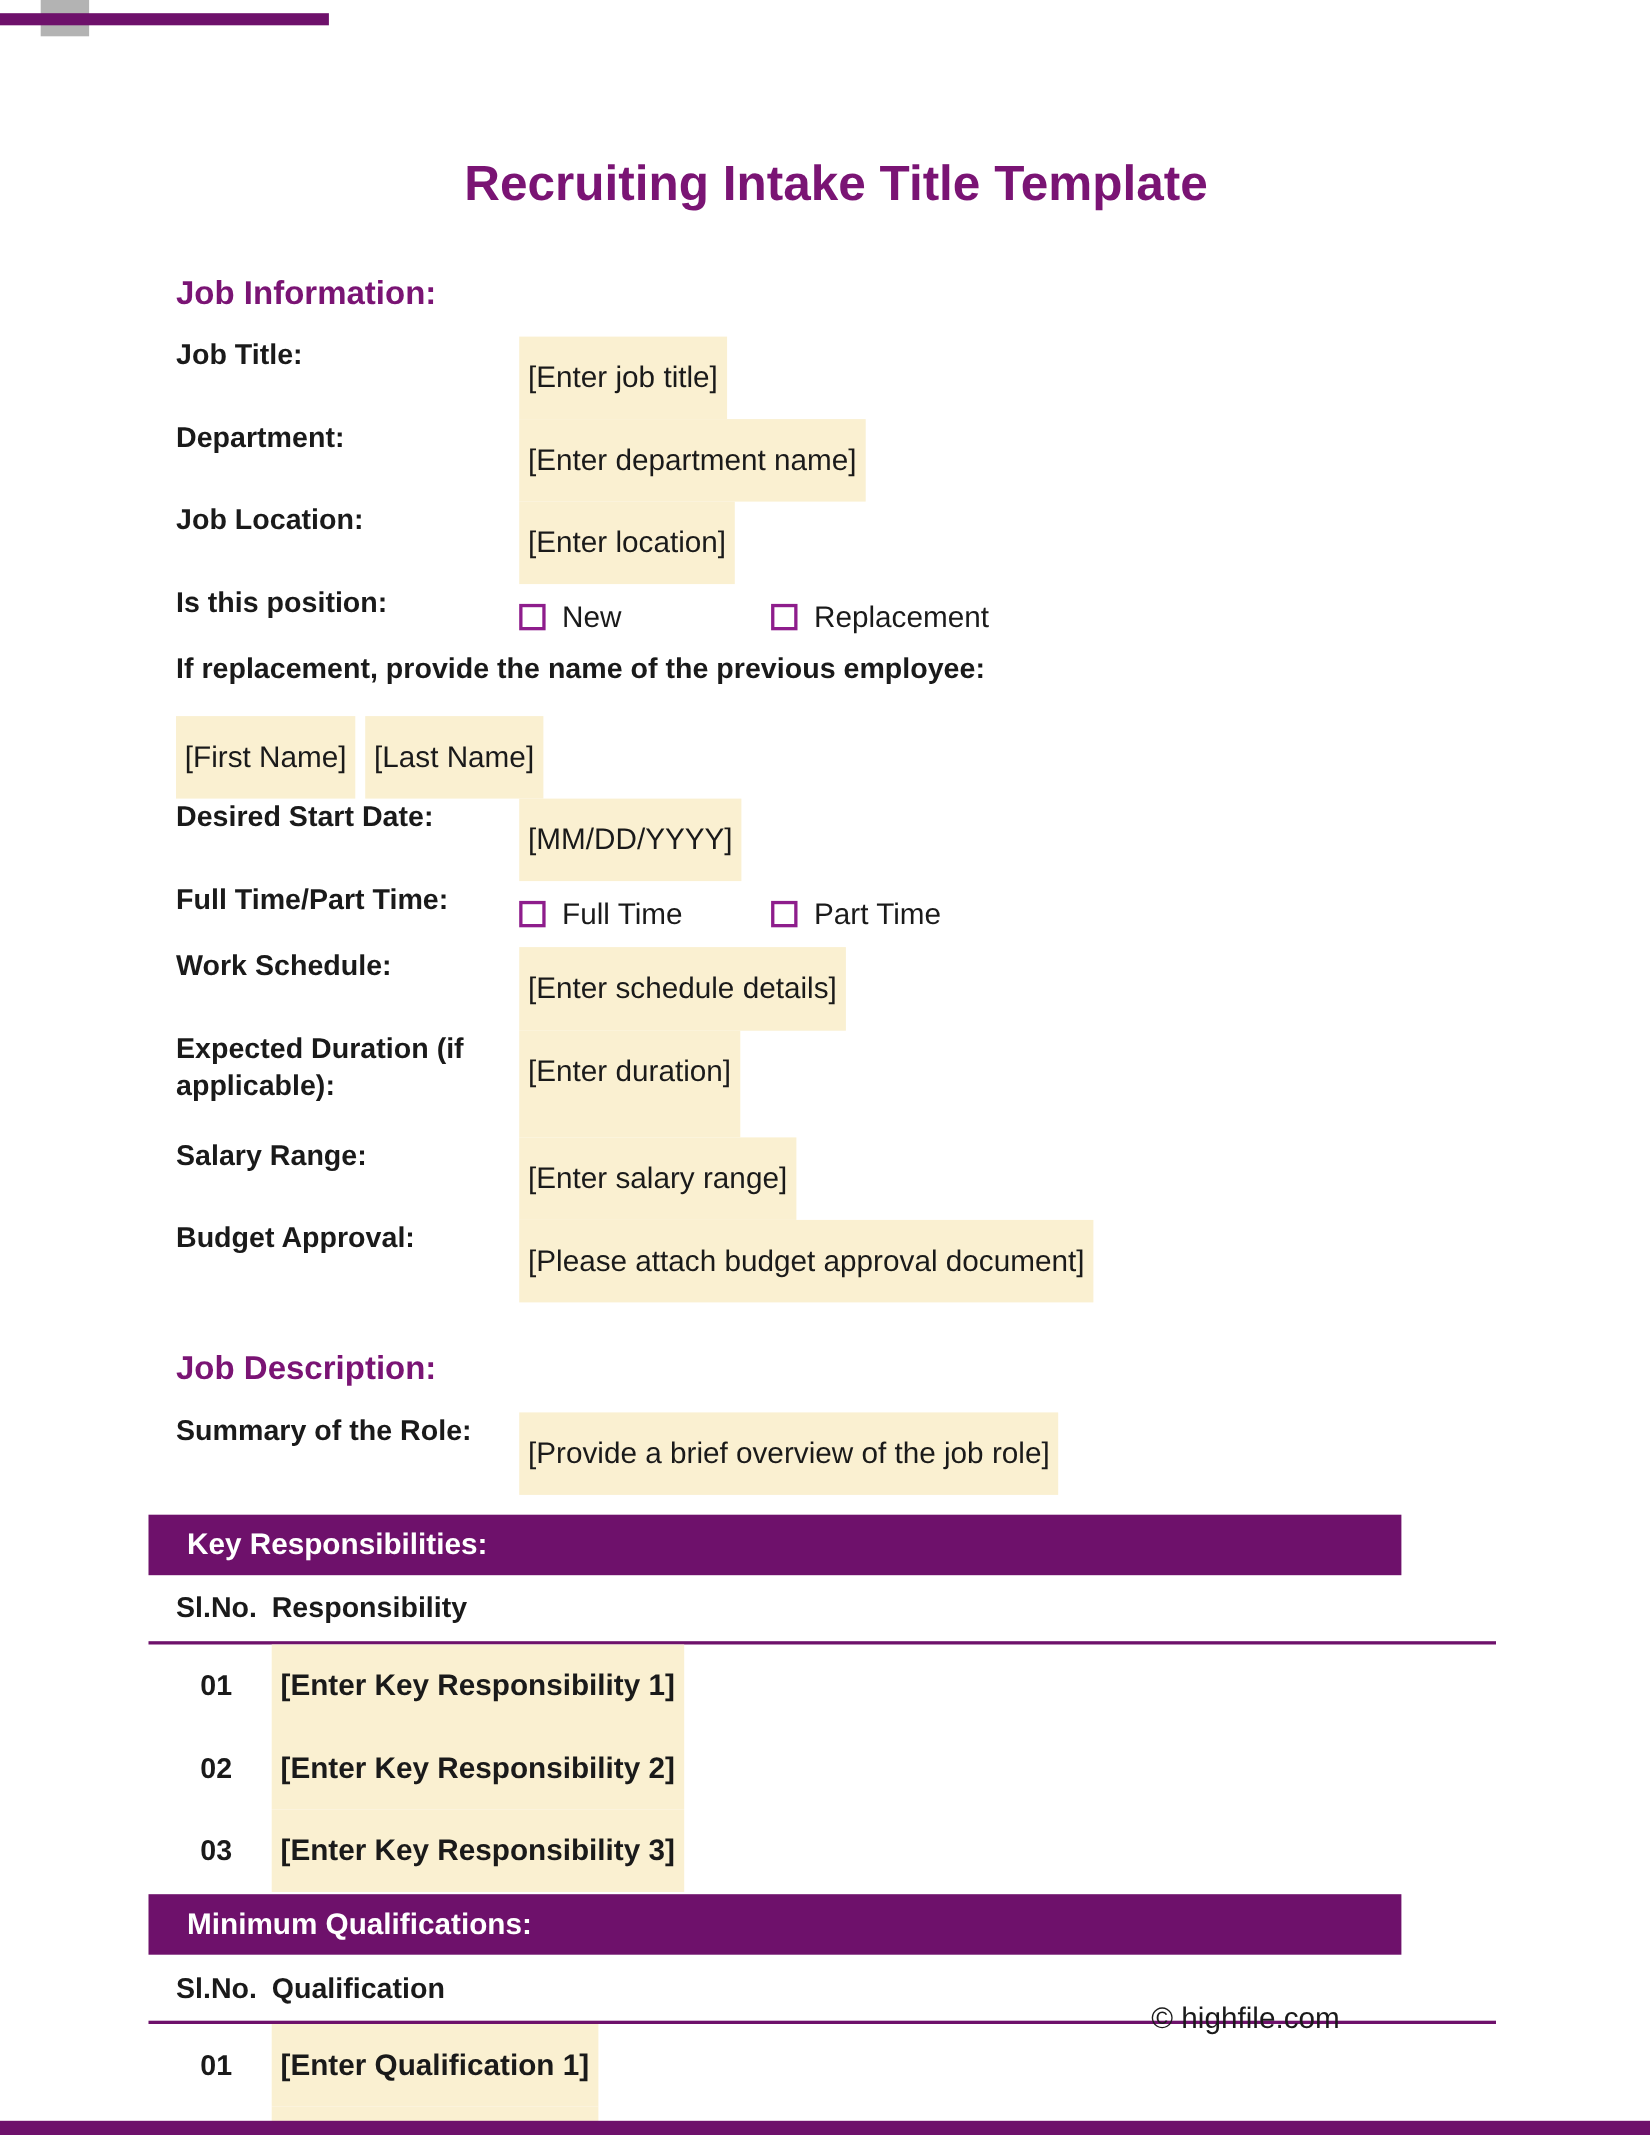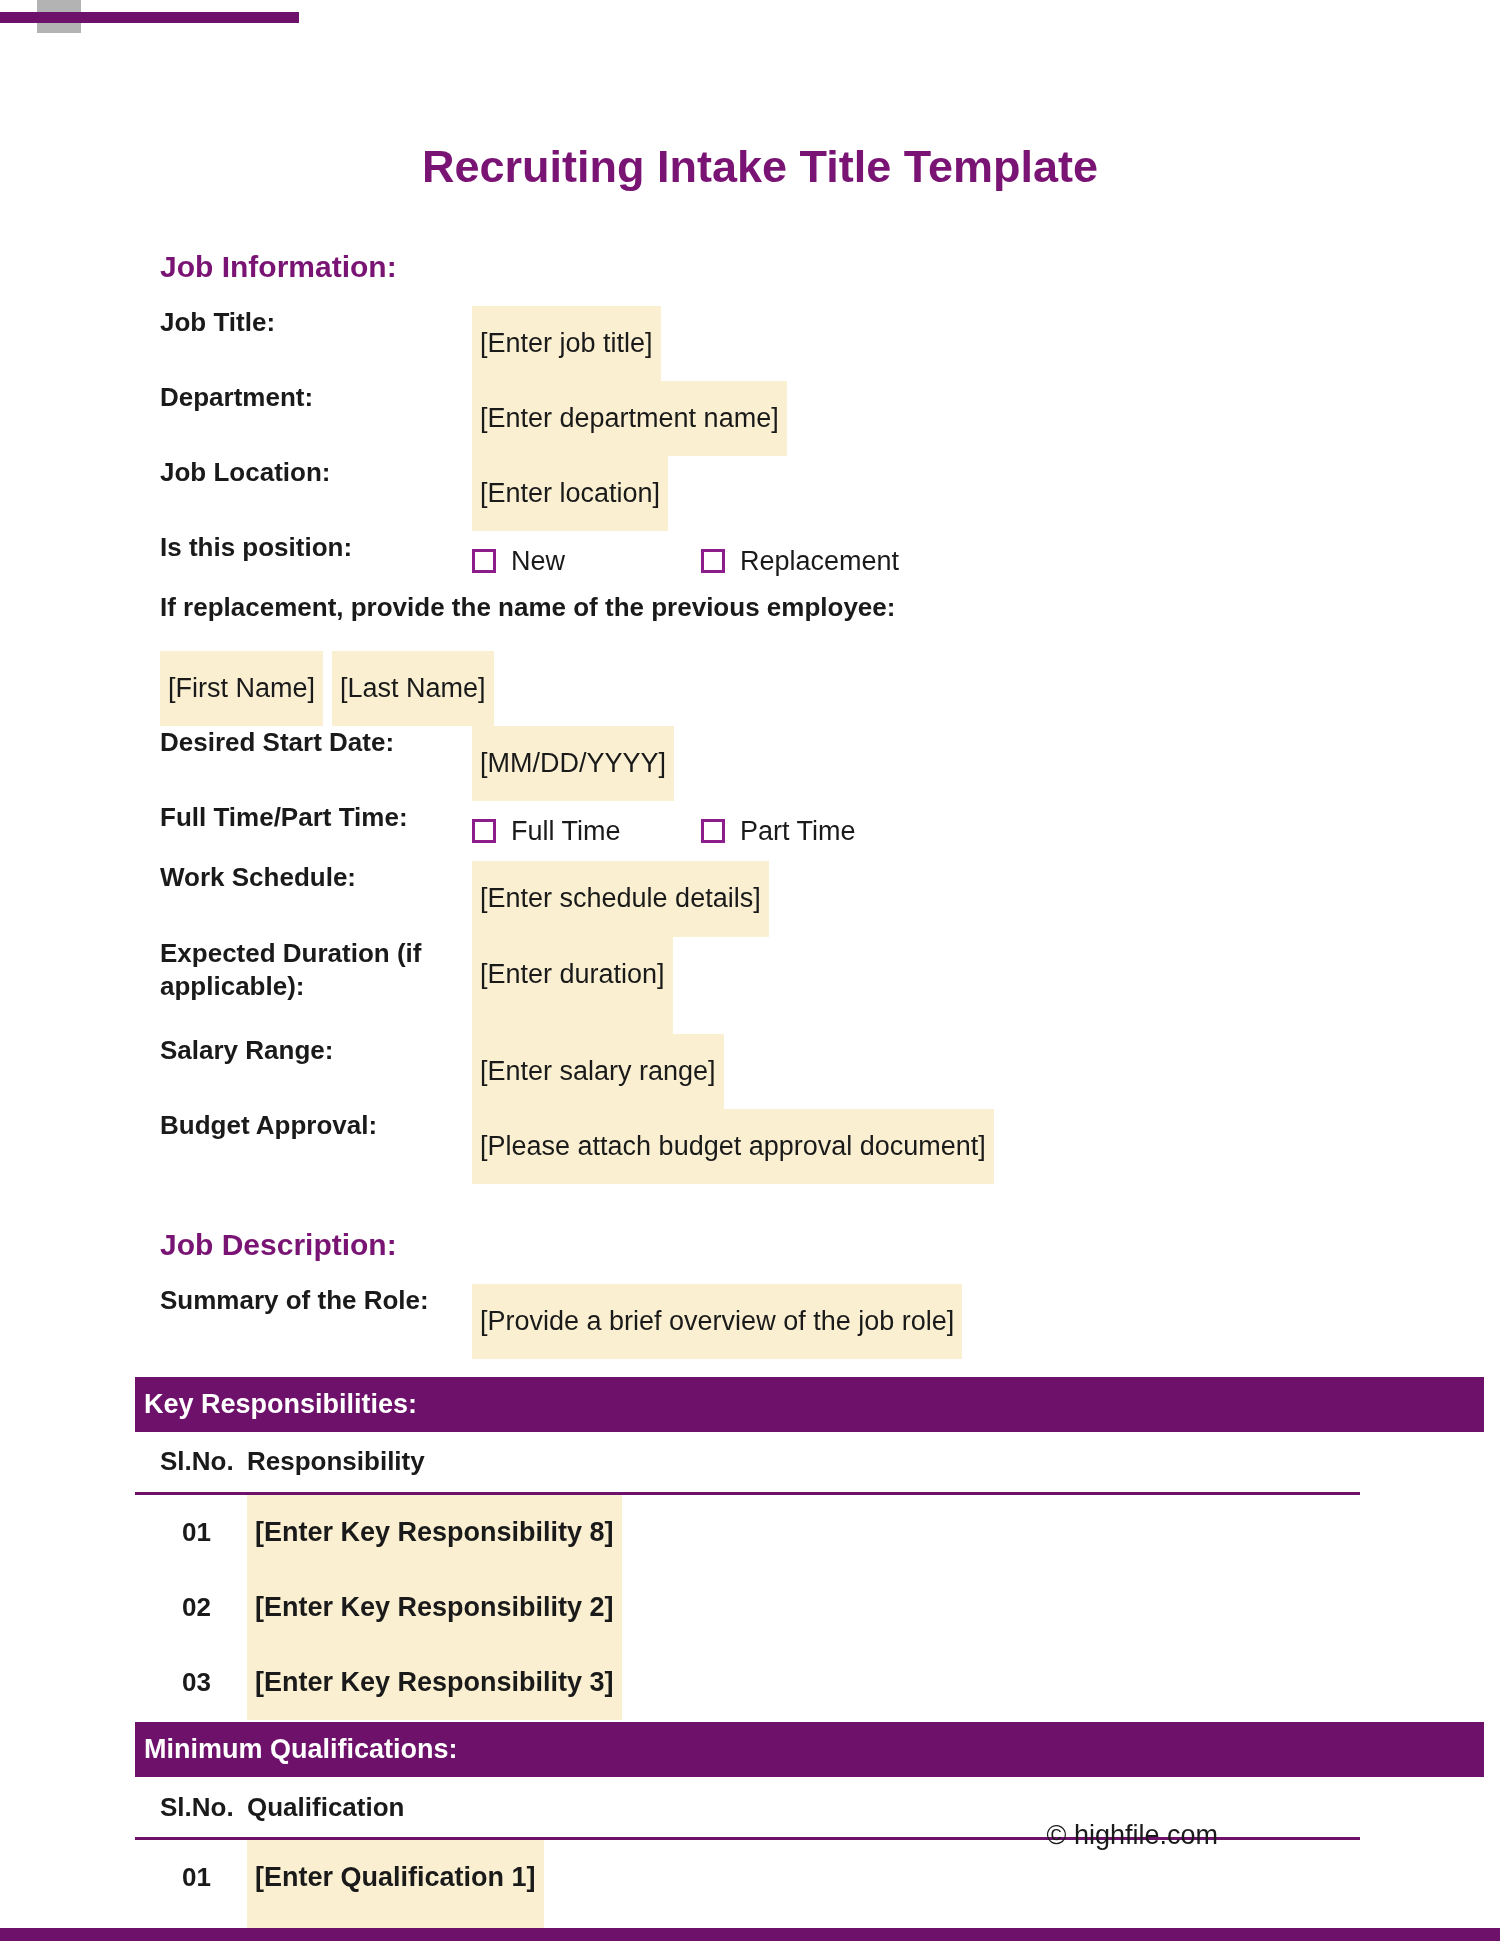--- a/index.html
+++ b/index.html
@@ -69,28 +69,28 @@
     background:#fff;
     margin-right:15px;
     flex:0 0 auto;
     cursor:pointer;
   }
   .opt-label{font-size:27px;}
 
   
   .banner{
     margin-left:-25px;
-    width:1349px;
+    width:1139px;
     height:55px;
     background:var(--accent);
     color:#ffffff;
     font-size:27px;
     font-weight:bold;
     display:flex;align-items:center;
-    padding-left:9px;
+    padding-left:35px;
     margin-top:18px;
   }
   .banner-2{margin-top:2px;}
   .thead{display:flex;align-items:center;min-height:60px;font-weight:bold;font-size:26px;}
   .tcol1{flex:0 0 87px;}
   .trule{margin-left:-25px;width:1225px;border-bottom:3px solid var(--accent);}
   .trow{display:flex;align-items:center;min-height:60px;font-weight:bold;}
   .tno{flex:0 0 87px;text-align:center;font-size:26px;padding-right:14px;}
 
   .footer{
@@ -195,21 +195,21 @@
     <div class="banner">Key Responsibilities:</div>
 
     <div class="thead">
       <div class="tcol1">Sl.No.</div>
       <div>Responsibility</div>
     </div>
     <div class="trule"></div>
 
     <div class="trow">
       <div class="tno">01</div>
-      <div class="hl">[Enter Key Responsibility 8]</div>
+      <div class="hl">[Enter Key Responsibility 1]</div>
     </div>
     <div class="trow">
       <div class="tno">02</div>
       <div class="hl">[Enter Key Responsibility 2]</div>
     </div>
     <div class="trow">
       <div class="tno">03</div>
       <div class="hl">[Enter Key Responsibility 3]</div>
     </div>
 

